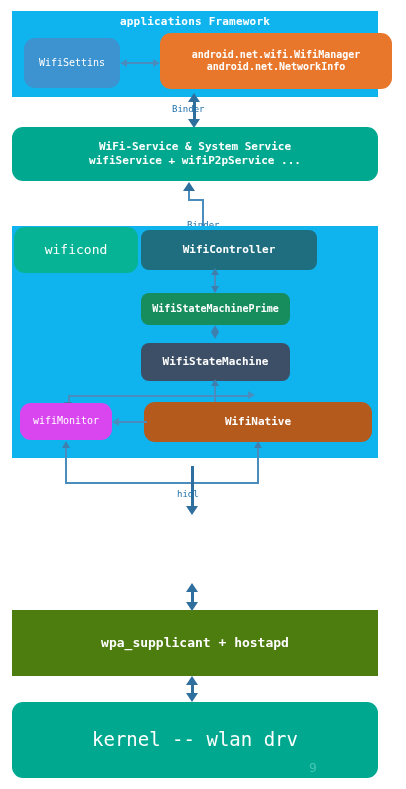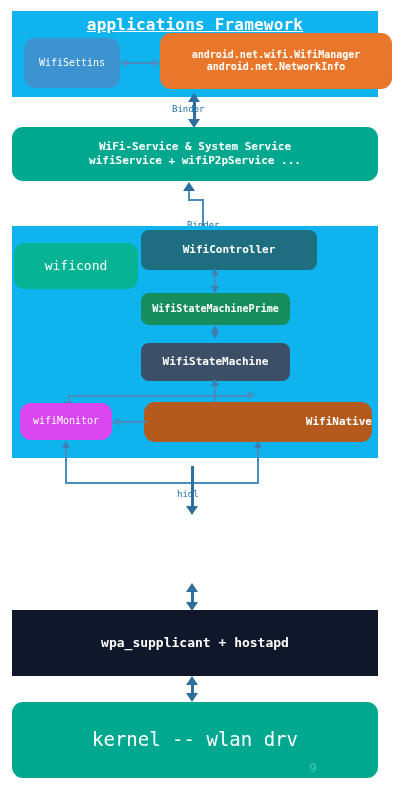--- a/index.html
+++ b/index.html
@@ -11,22 +11,22 @@
   #stage{position:absolute;left:0;top:0;width:406px;height:789px;}
 
   .band{position:absolute;box-sizing:border-box;}
   .cyan{background:#0fb4ef;}
   .node{position:absolute;box-sizing:border-box;display:flex;align-items:center;
         justify-content:center;text-align:center;color:#ffffff;line-height:1.25;}
   .rounded{border-radius:11px;}
   .rounded-sm{border-radius:8px;}
   .sharp{border-radius:0;}
 
-  .band-title{position:absolute;color:#ffffff;font-weight:bold;font-size:16px;
-              letter-spacing:0.2px;white-space:nowrap;text-decoration:underline;}
+  .band-title{position:absolute;color:#ffffff;font-weight:bold;font-size:11px;
+              letter-spacing:0.2px;white-space:nowrap;}
 
   .edge-label{position:absolute;color:#1f6fa8;font-size:9px;white-space:nowrap;}
 
   
   .vline{position:absolute;background:#4a8cbe;width:2px;}
   .hline{position:absolute;background:#4a8cbe;height:2px;}
   .vline-d{position:absolute;background:#2f6f9e;width:3px;}
   .arrow{position:absolute;width:0;height:0;}
   .arr-up{border-left:6px solid transparent;border-right:6px solid transparent;
           border-bottom:9px solid #2f6f9e;}
@@ -75,21 +75,21 @@
   </div>
 
   <div class="vline" style="left:202px;top:200px;height:38px;"></div>
   <div class="hline" style="left:188px;top:199px;width:16px;"></div>
   <div class="vline" style="left:188px;top:190px;height:10px;"></div>
   <div class="arrow arr-up" style="left:183px;top:182px;"></div>
   <div class="edge-label" style="left:187px;top:220px;">Binder</div>
 
   <div class="band cyan" style="left:12px;top:226px;width:366px;height:232px;"></div>
 
-  <div class="node rounded" style="left:14px;top:227px;width:124px;height:46px;background:#06b394;margin-top:16px;">
+  <div class="node rounded" style="left:14px;top:227px;width:124px;height:46px;background:#06b394;">
     <span class="nodetext" style="font-size:13px;">wificond</span>
   </div>
 
   <div class="node rounded-sm" style="left:141px;top:230px;width:176px;height:40px;background:#1e6e80;">
     <span class="nodetext" style="font-size:11px;font-weight:bold;">WifiController</span>
   </div>
 
   <div class="vline" style="left:214px;top:272px;height:20px;"></div>
   <div class="arrow arr-up-sm" style="left:211px;top:268px;"></div>
   <div class="arrow arr-down-sm" style="left:211px;top:286px;"></div>
@@ -110,42 +110,42 @@
 
   <div class="hline" style="left:68px;top:395px;width:184px;"></div>
   <div class="vline" style="left:68px;top:395px;height:10px;"></div>
   <div class="arrow arr-down-sm" style="left:64px;top:402px;"></div>
   <div class="arrow arr-right-sm" style="left:248px;top:391px;"></div>
 
   <div class="node rounded" style="left:20px;top:403px;width:92px;height:37px;background:#d946ef;">
     <span class="nodetext" style="font-size:10px;">wifiMonitor</span>
   </div>
 
-  <div class="node rounded" style="left:144px;top:402px;width:228px;height:40px;background:#b35a1c;justify-content:flex-end;">
+  <div class="node rounded" style="left:144px;top:402px;width:228px;height:40px;background:#b35a1c;">
     <span class="nodetext" style="font-size:11px;font-weight:bold;">WifiNative</span>
   </div>
 
   <div class="hline" style="left:119px;top:421px;width:28px;"></div>
   <div class="arrow arr-left-sm" style="left:112px;top:418px;"></div>
 
   <div class="hline" style="left:65px;top:482px;width:194px;"></div>
   <div class="vline" style="left:65px;top:448px;height:35px;"></div>
   <div class="vline" style="left:257px;top:448px;height:35px;"></div>
   <div class="arrow arr-up-sm" style="left:62px;top:441px;"></div>
   <div class="arrow arr-up-sm" style="left:254px;top:441px;"></div>
   <div class="vline-d" style="left:191px;top:466px;height:44px;"></div>
   <div class="arrow arr-down" style="left:186px;top:506px;"></div>
   <div class="edge-label" style="left:177px;top:489px;">hidl</div>
 
 
   <div class="vline-d" style="left:191px;top:588px;height:18px;"></div>
   <div class="arrow arr-up" style="left:186px;top:583px;"></div>
   <div class="arrow arr-down" style="left:186px;top:602px;"></div>
 
-  <div class="node sharp" style="left:12px;top:610px;width:366px;height:66px;background:#0f172a;">
+  <div class="node sharp" style="left:12px;top:610px;width:366px;height:66px;background:#4d7c0f;">
     <span class="nodetext" style="font-size:13px;font-weight:bold;">wpa_supplicant + hostapd</span>
   </div>
 
   <div class="vline-d" style="left:191px;top:681px;height:16px;"></div>
   <div class="arrow arr-up" style="left:186px;top:676px;"></div>
   <div class="arrow arr-down" style="left:186px;top:693px;"></div>
 
   <div class="node rounded" style="left:12px;top:702px;width:366px;height:76px;background:#00a88f;justify-content:center;">
     <span class="nodetext" style="font-size:19px;">kernel -- wlan drv</span>
   </div>

